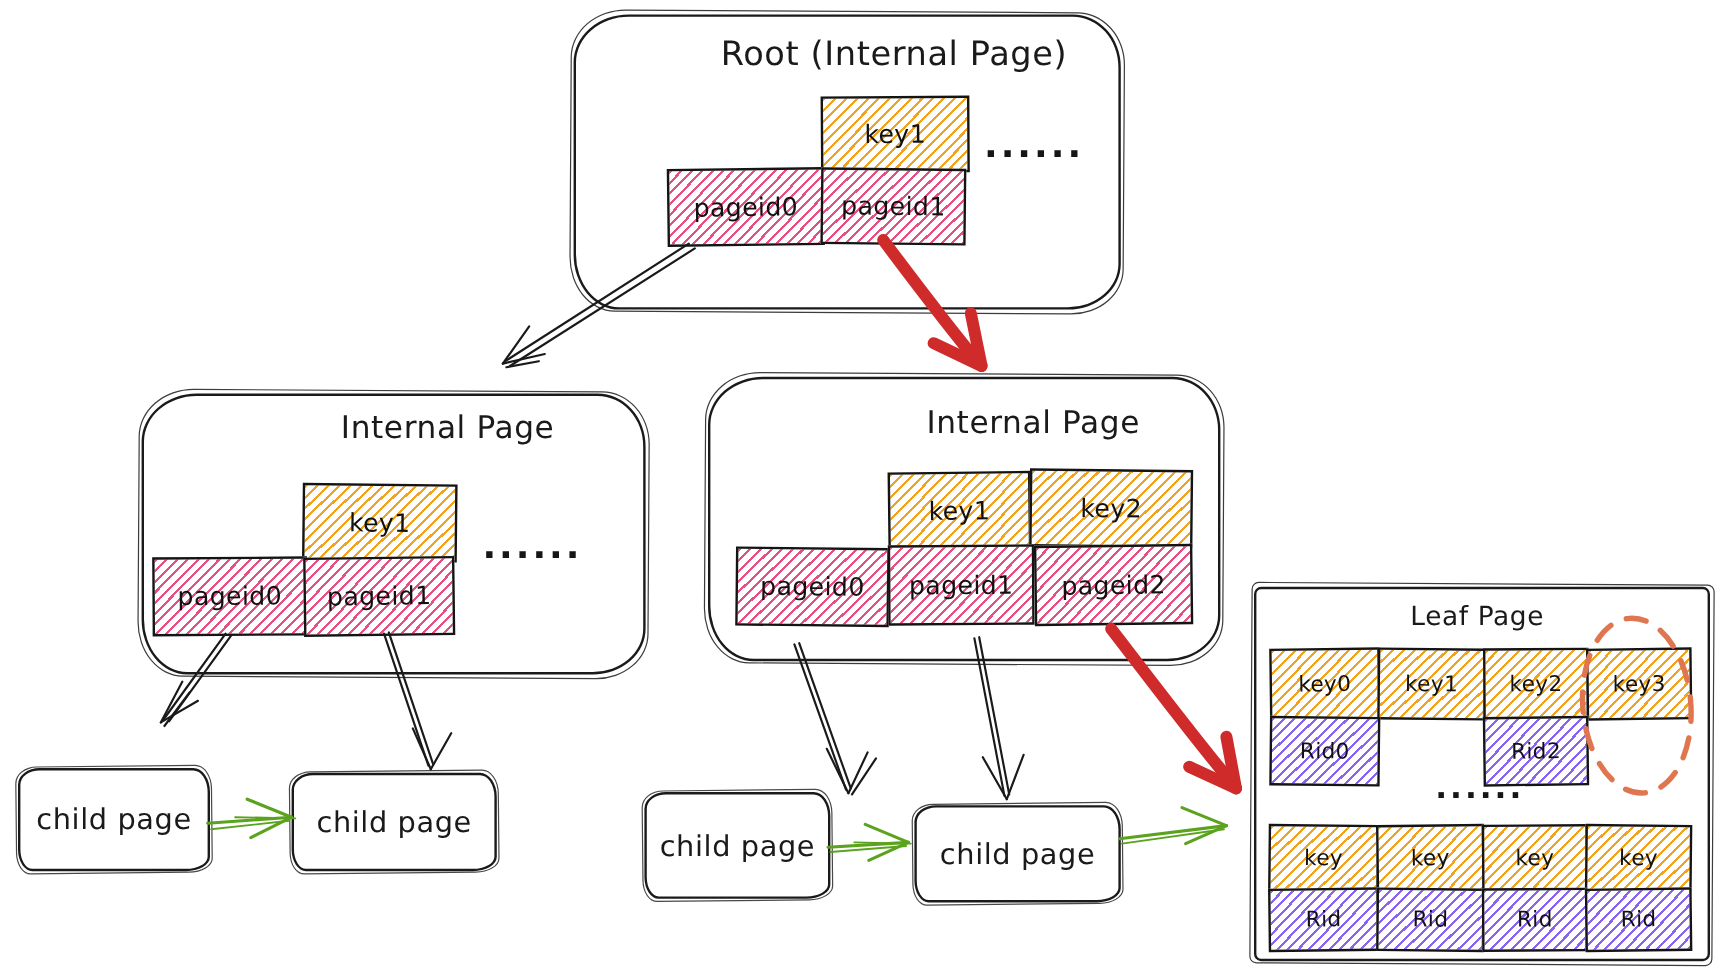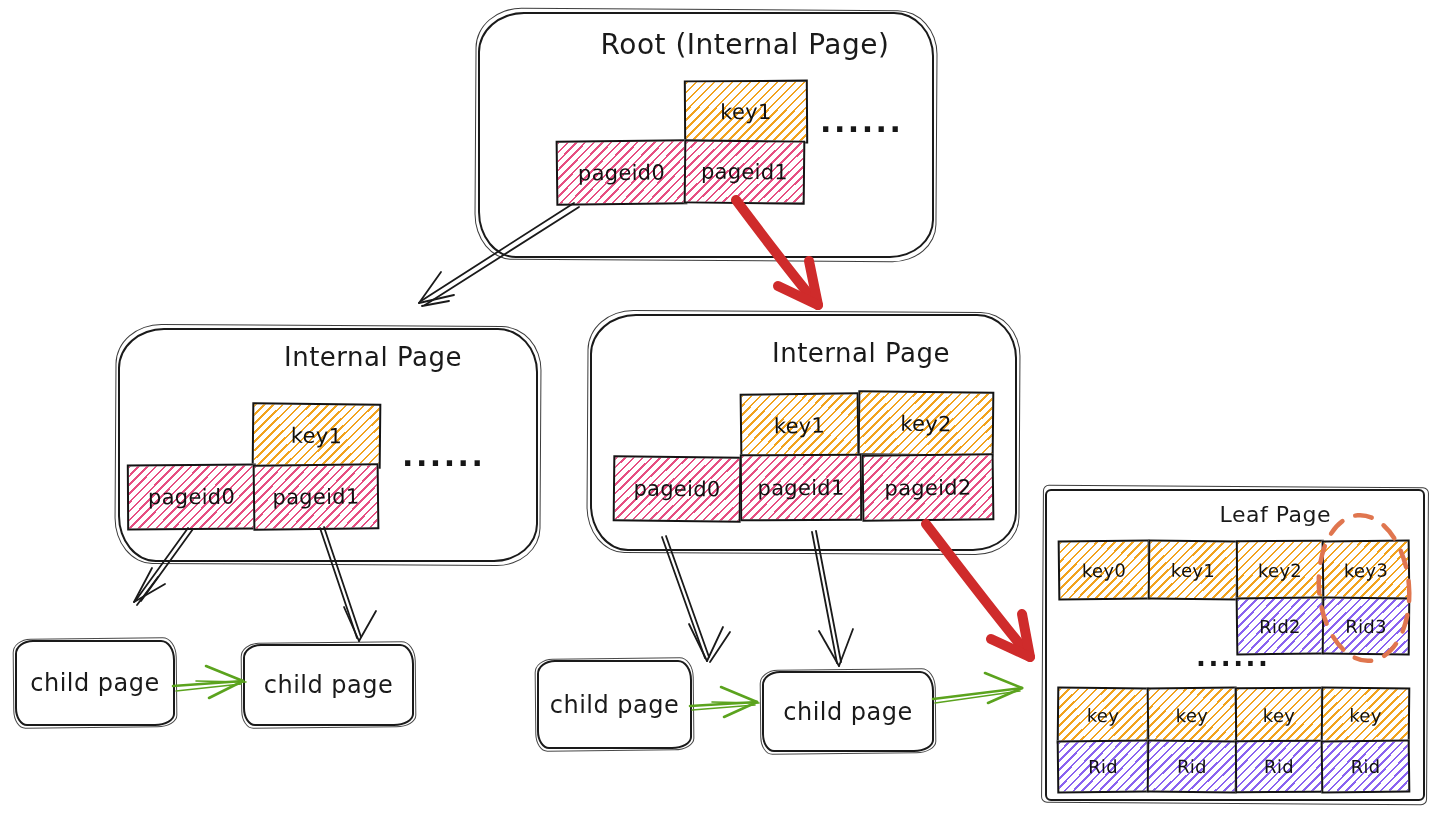--- a/index.html
+++ b/index.html
@@ -70,29 +70,29 @@
 
   <div class="frame round" style="left:590px;top:314px;width:423px;height:233px;"></div>
   <div class="title" style="left:711px;top:338px;width:300px;font-size:26px;">Internal Page</div>
   <div class="cell hatch-key r1" style="left:740px;top:393px;width:115px;height:61px;">key1</div>
   <div class="cell hatch-key r2" style="left:858px;top:391px;width:132px;height:61px;">key2</div>
   <div class="cell hatch-pageid r2" style="left:613px;top:456px;width:124px;height:62px;">pageid0</div>
   <div class="cell hatch-pageid r3" style="left:740px;top:454px;width:118px;height:63px;">pageid1</div>
   <div class="cell hatch-pageid r1" style="left:862px;top:454px;width:128px;height:63px;">pageid2</div>
 
   <div class="frame" style="left:1045px;top:489px;width:376px;height:308px;border-radius:6px;"></div>
-  <div class="title" style="left:1131px;top:502px;width:200px;font-size:22px;text-align:right;">Leaf Page</div>
+  <div class="title" style="left:1131px;top:502px;width:200px;font-size:22px;">Leaf Page</div>
 
   <div class="cell leafcell hatch-key r1" style="left:1058px;top:540px;width:88px;height:56px;">key0</div>
   <div class="cell leafcell hatch-key r2" style="left:1148px;top:540px;width:86px;height:56px;">key1</div>
   <div class="cell leafcell hatch-key r3" style="left:1236px;top:540px;width:84px;height:56px;">key2</div>
   <div class="cell leafcell hatch-key r1" style="left:1322px;top:540px;width:84px;height:56px;">key3</div>
 
+  <div class="cell leafcell hatch-rid r2" style="left:1058px;top:597px;width:88px;height:54px;">Rid0</div>
   <div class="cell leafcell hatch-rid r1" style="left:1236px;top:597px;width:84px;height:54px;">Rid2</div>
-  <div class="cell leafcell hatch-rid r2" style="left:1322px;top:597px;width:84px;height:54px;">Rid3</div>
 
   <div class="dots small" style="left:1196px;top:642px;">......</div>
 
   <div class="cell leafcell hatch-key r2" style="left:1057px;top:687px;width:88px;height:53px;">key</div>
   <div class="cell leafcell hatch-key r1" style="left:1147px;top:687px;width:86px;height:53px;">key</div>
   <div class="cell leafcell hatch-key r3" style="left:1235px;top:687px;width:84px;height:53px;">key</div>
   <div class="cell leafcell hatch-key r2" style="left:1321px;top:687px;width:85px;height:53px;">key</div>
 
   <div class="cell leafcell hatch-rid r1" style="left:1057px;top:740px;width:88px;height:49px;">Rid</div>
   <div class="cell leafcell hatch-rid r2" style="left:1147px;top:740px;width:86px;height:49px;">Rid</div>

